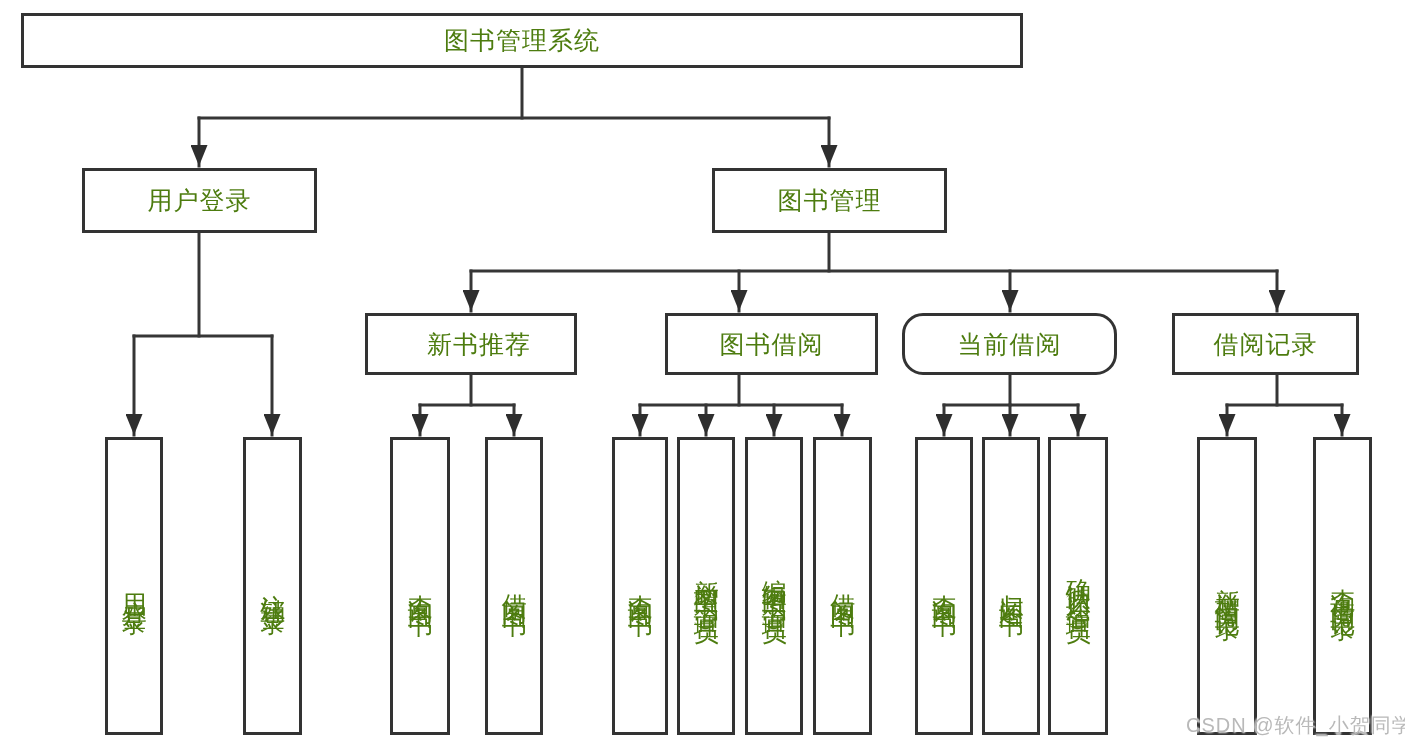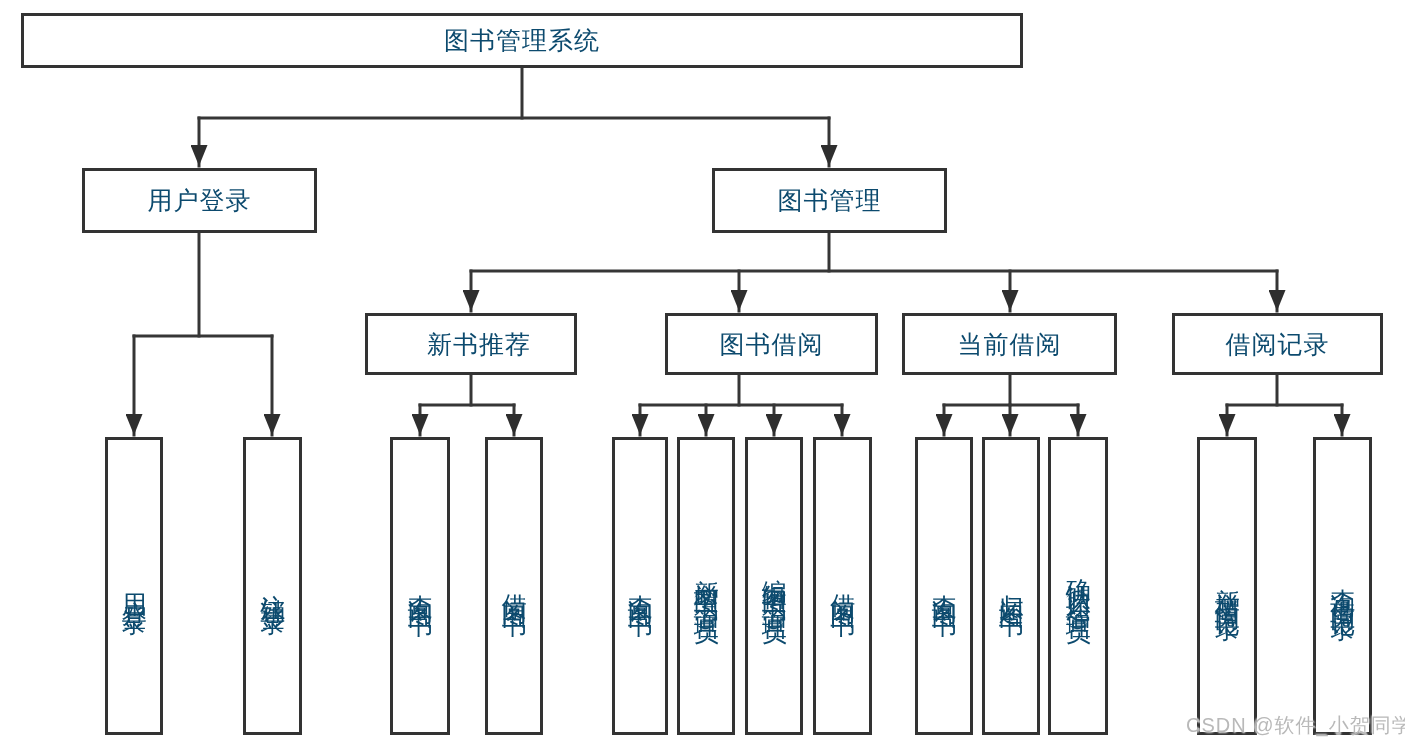--- a/index.html
+++ b/index.html
@@ -12,21 +12,21 @@
   .canvas { position: relative; width: 1405px; height: 747px; }
   .connectors { position: absolute; left: 0; top: 0; z-index: 1; }
   .node {
     position: absolute;
     background: #ffffff;
     border: 3px solid #333333;
     display: flex;
     align-items: center;
     justify-content: center;
     z-index: 2;
-    color: #0c4a6e;
+    color: #4d7c0f;
   }
   .node .label {
     font-size: 25px;
     letter-spacing: 1px;
     white-space: nowrap;
   }
   .node.v { top: 437px; height: 298px; }
   .node.v .label {
     writing-mode: vertical-rl;
     text-orientation: mixed;
@@ -107,24 +107,24 @@
   <div class="node h" style="left:712px; top:168px; width:235px; height:65px;">
     <span class="label">图书管理</span>
   </div>
 
   <div class="node h" style="left:365px; top:313px; width:212px; height:62px;padding-left:16px;">
     <span class="label">新书推荐</span>
   </div>
   <div class="node h" style="left:633px; top:313px; width:213px; height:62px;margin-left:32px;">
     <span class="label">图书借阅</span>
   </div>
-  <div class="node h" style="left:902px; top:313px; width:215px; height:62px;">
+  <div class="node h" style="left:902px; top:313px; width:215px; height:62px;border-radius:21px;">
     <span class="label">当前借阅</span>
   </div>
-  <div class="node h" style="left:1172px; top:313px; width:211px; height:62px;align-items:center;">
+  <div class="node h" style="left:1172px; top:313px; width:187px; height:62px;align-items:center;">
     <span class="label">借阅记录</span>
   </div>
 
   <div class="node v" style="left:105px; width:58px;">
     <span class="label">用户登录</span>
   </div>
   <div class="node v" style="left:243px; width:59px;">
     <span class="label">注销登录</span>
   </div>
 

